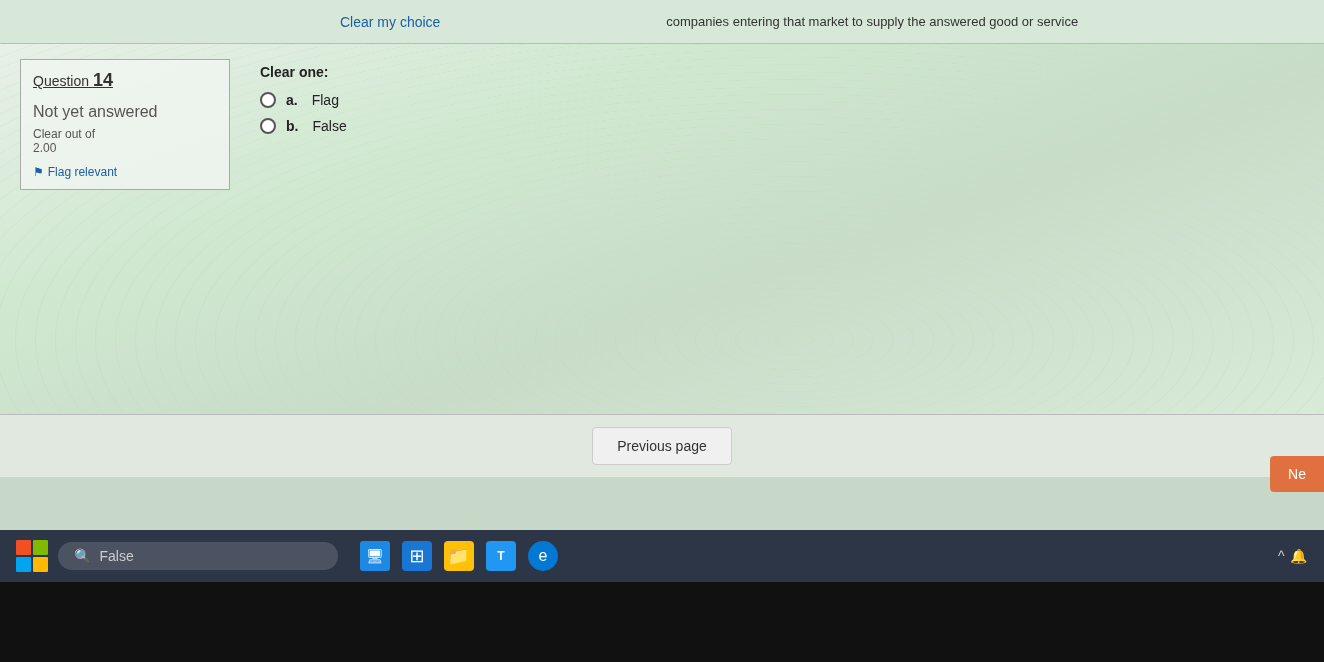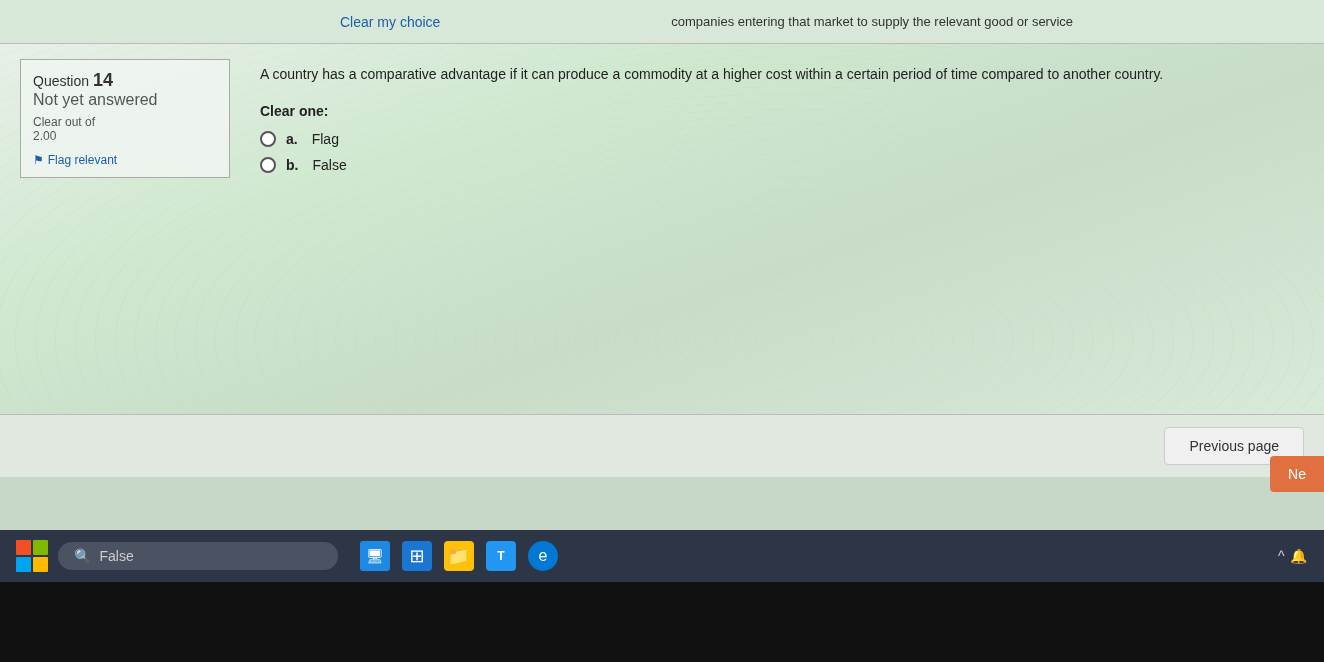--- a/index.html
+++ b/index.html
@@ -71,21 +71,22 @@
     .question-box {
       border: 1px solid #aaa;
       background: rgba(240, 245, 240, 0.85);
       padding: 10px 12px;
       font-size: 13px;
       color: #333;
     }
 
     .question-number {
       font-size: 14px;
-      margin-bottom: 0;
+      margin-bottom: 12px;
+      text-decoration: underline;
     }
     .question-number strong {
       font-size: 18px;
     }
     .not-answered {
       font-size: 16px;
       color: #555;
       margin-bottom: 6px;
     }
     .marked-out {
@@ -152,21 +153,21 @@
     }
 
     .option-label {
       font-weight: bold;
       margin-right: 4px;
     }
 
     
     .bottom-nav {
       display: flex;
-      justify-content: flex-end;
+      justify-content: center;
       align-items: center;
       padding: 12px 20px;
       background: #e0e8e0;
       border-top: 1px solid #bbb;
       position: relative;
       z-index: 2;
     }
 
     .prev-page-btn {
       background: #f0f0f0;
@@ -305,21 +306,21 @@
       overflow: hidden;
     }
   </style>
 </head>
 <body>
 
 <div class="page-wrapper">
 
   <div class="top-bar">
     <a class="clear-choice-link" href="#">Clear my choice</a>
-    <span class="top-bar-right-text">companies entering that market to supply the relevant good or service</span>
+    <span class="top-bar-right-text">companies entering that market to supply the answered good or service</span>
   </div>
 
   <div class="main-content">
     <div class="wavy-bg"></div>
 
     <div class="question-sidebar">
       <div class="question-box">
         <div class="question-number">
           <span>Question</span>&nbsp;<strong>14</strong>
         </div>
@@ -329,21 +330,20 @@
           <span>2.00</span>
         </div>
         <a class="flag-question" href="#">
           <span class="flag-icon">⚑</span>
           <span>Flag relevant</span>
         </a>
       </div>
     </div>
 
     <div class="question-body">
-      <div class="question-text">A country has a comparative advantage if it can produce a commodity at a higher cost within a certain period of time compared to another country.</div>
       <div class="select-one-label">Clear one:</div>
       <ul class="options-list">
         <li class="option-item">
           <span class="option-radio"></span>
           <span class="option-label">a.</span>
           <span>Flag</span>
         </li>
         <li class="option-item">
           <span class="option-radio"></span>
           <span class="option-label">b.</span>

